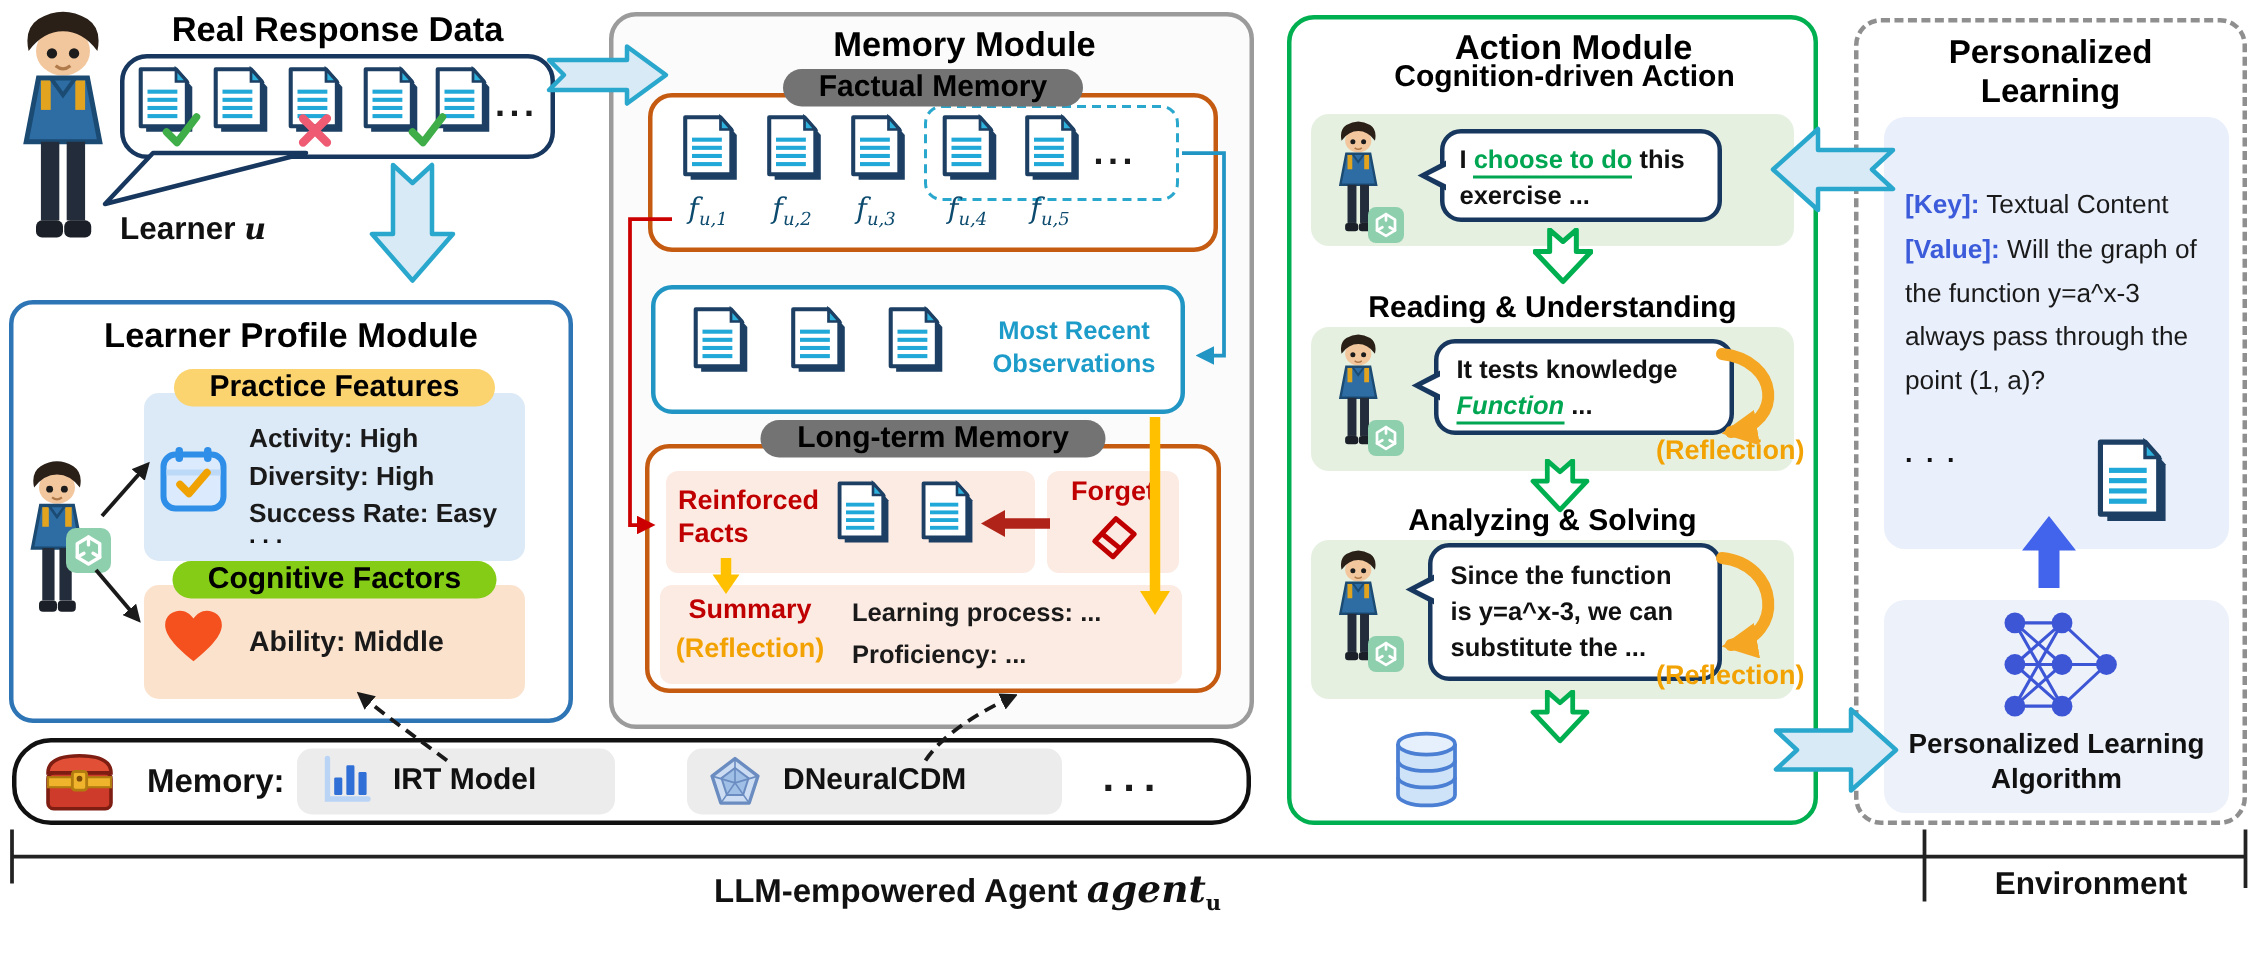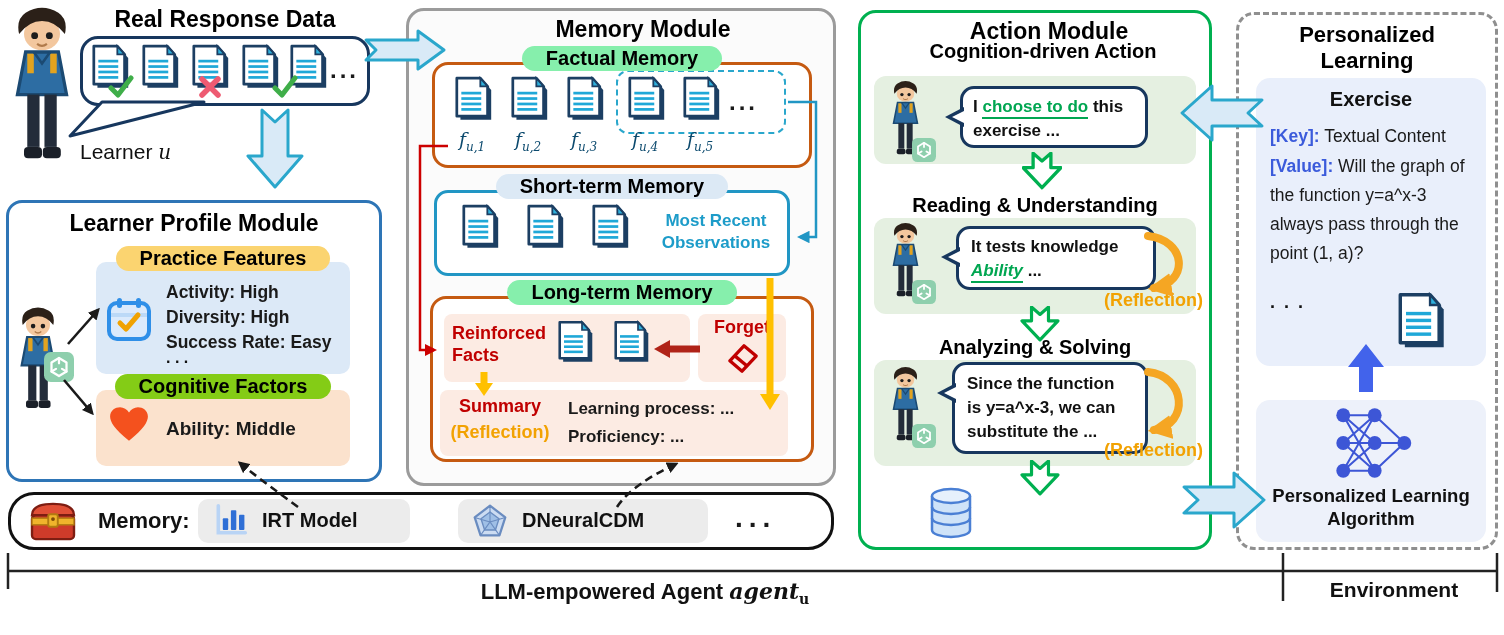--- a/index.html
+++ b/index.html
@@ -16,21 +16,21 @@
   .mem-box{left:406px;top:8px;width:430px;height:478px;border:3px solid #9b9b9b;border-radius:18px;background:#fbfbfb;}
   .act-box{left:858px;top:10px;width:354px;height:540px;border:3px solid #00b050;border-radius:18px;background:#fff;}
   .pl-box{left:1236px;top:12px;width:262px;height:538px;border:3px dashed #8f8f8f;border-radius:18px;background:#fff;}
   .tools-box{left:8px;top:492px;width:826px;height:58px;border:3.5px solid #111;border-radius:26px;background:#fff;}
 
   .mod-title{font-size:23px;font-weight:bold;color:#000;}
   .sec-title{font-size:20px;font-weight:bold;color:#000;}
 
   .pill{display:inline-block;padding:1px 24px;border-radius:13px;font-weight:bold;font-size:20px;color:#000;white-space:nowrap;}
   .p-gold{background:#fbd470;}
-  .p-cream{background:#86efac;}
+  .p-cream{background:#737373;}
   .p-blue{background:#dce9f5;}
   .p-peach{background:#84cc16;}
 
   .sub-box-blue{background:#dce9f7;border-radius:10px;}
   .sub-box-peach{background:#fbe2cd;border-radius:10px;}
   .fact-box{border:3px solid #c55a11;border-radius:16px;background:#fff;}
   .short-box{border:3px solid #2196c4;border-radius:14px;background:#fff;}
   .long-box{border:3px solid #c55a11;border-radius:16px;background:#fff;}
   .pink{background:#fcebe3;border-radius:8px;}
   .dash-blue{border:2.5px dashed #2aa7cc;border-radius:12px;}
@@ -180,21 +180,21 @@
     </svg>
   <svg class="abs" style="left:198px;top:75px" width="24" height="24">
       <use href="#sym-cross"></use>
     </svg>
   <svg class="abs" style="left:272px;top:74px" width="26" height="26">
       <use href="#sym-check"></use>
     </svg>
   <svg class="abs" style="left:6px;top:6px" width="72" height="164">
       <use href="#sym-avatar"></use>
     </svg>
-  <div class="abs" style="left:80px;top:140px;font-size:21px;font-weight:normal"><span>Learner </span><i class="ser" style="font-size:20px">u</i></div>
+  <div class="abs" style="left:80px;top:140px;font-size:21px;font-weight:bold"><span>Learner </span><i class="ser" style="font-size:20px">u</i></div>
 
   <div class="abs lpm-box"></div>
   <div class="abs mod-title ctr" style="left:6px;top:210px;width:376px;">Learner Profile Module</div>
   <div class="abs sub-box-blue" style="left:96px;top:262px;width:254px;height:112px;"></div>
   <div class="abs ctr" style="left:96px;top:246px;width:254px;z-index:3"><span class="pill p-gold">Practice Features</span></div>
   <svg class="abs" style="left:106px;top:296px" width="46" height="46">
       <use href="#sym-cal"></use>
     </svg>
   <div class="abs body-txt" style="left:166px;top:280px">Activity: High</div>
   <div class="abs body-txt" style="left:166px;top:305px">Diversity: High</div>
@@ -235,21 +235,20 @@
       <use href="#sym-doc"></use>
     </svg>
   <div class="abs dots" style="left:729px;top:92px">...</div>
   <span class="abs flabel" style="left:446px"><i>f</i><sub>u,1</sub></span>
   <span class="abs flabel" style="left:502px"><i>f</i><sub>u,2</sub></span>
   <span class="abs flabel" style="left:558px"><i>f</i><sub>u,3</sub></span>
   <span class="abs flabel" style="left:619px"><i>f</i><sub>u,4</sub></span>
   <span class="abs flabel" style="left:674px"><i>f</i><sub>u,5</sub></span>
 
   <div class="abs short-box" style="left:434px;top:190px;width:356px;height:86px;"></div>
-  <div class="abs ctr" style="left:434px;top:174px;width:356px;z-index:3"><span class="pill p-blue">Short-term Memory</span></div>
   <svg class="abs" style="left:462px;top:204px" width="38" height="46">
       <use href="#sym-doc"></use>
     </svg>
   <svg class="abs" style="left:527px;top:204px" width="38" height="46">
       <use href="#sym-doc"></use>
     </svg>
   <svg class="abs" style="left:592px;top:204px" width="38" height="46">
       <use href="#sym-doc"></use>
     </svg>
   <div class="abs blue-note ctr" style="left:646px;top:210px;width:140px">Most Recent Observations</div>
@@ -294,21 +293,21 @@
   <div class="abs sec-title ctr" style="left:858px;top:194px;width:354px;">Reading &amp; Understanding</div>
   <div class="abs green-sub" style="left:874px;top:218px;width:322px;height:96px;"></div>
   <svg class="abs" style="left:888px;top:222px" width="35" height="80">
       <use href="#sym-avatar"></use>
     </svg>
   <svg class="abs" style="left:912px;top:280px" width="24" height="24">
       <use href="#sym-gpt"></use>
     </svg>
   <div class="abs bubble" style="left:956px;top:226px;width:200px;height:64px;padding:6px 12px">
       <div><span>It tests knowledge</span></div>
-      <div><span class="ghl ital">Ability</span><span> ...</span></div>
+      <div><span class="ghl ital">Function</span><span> ...</span></div>
     </div>
   <div class="abs org-txt" style="left:1075px;top:290px;width:128px;font-size:18px;text-align:right">(Reflection)</div>
   <svg class="abs" style="left:1020px;top:306px" width="40" height="36">
       <use href="#sym-garrow"></use>
     </svg>
 
   <div class="abs sec-title ctr" style="left:858px;top:336px;width:354px;">Analyzing &amp; Solving</div>
   <div class="abs green-sub" style="left:874px;top:360px;width:322px;height:106px;"></div>
   <svg class="abs" style="left:888px;top:366px" width="35" height="80">
       <use href="#sym-avatar"></use>
@@ -322,21 +321,20 @@
       <use href="#sym-garrow"></use>
     </svg>
 
   <svg class="abs" style="left:928px;top:486px" width="46" height="54">
       <use href="#sym-db"></use>
     </svg>
 
   <div class="abs pl-box"></div>
   <div class="abs mod-title ctr" style="left:1283px;top:22px;width:168px;font-size:22px;line-height:26px">Personalized Learning</div>
   <div class="abs ex-box" style="left:1256px;top:78px;width:230px;height:288px;"></div>
-  <div class="abs b ctr" style="left:1256px;top:88px;width:230px;font-size:20px">Exercise</div>
   <div class="abs ex-txt" style="left:1270px;top:122px;width:206px"><span class="kv">[Key]:</span><span> Textual Content</span></div>
   <div class="abs ex-txt" style="left:1270px;top:152px;width:206px"><span class="kv">[Value]:</span><span> Will the graph of the function y=a^x-3 always pass through the point (1, a)?</span></div>
   <div class="abs b" style="left:1270px;top:292px;font-size:18px;letter-spacing:2px">. . .</div>
   <svg class="abs" style="left:1398px;top:292px" width="48" height="58">
       <use href="#sym-doc"></use>
     </svg>
   <div class="abs algo-box" style="left:1256px;top:400px;width:230px;height:142px;"></div>
   <svg class="abs" style="left:1330px;top:406px" width="82" height="74">
       <use href="#sym-net"></use>
     </svg>
@@ -352,21 +350,21 @@
       <use href="#sym-bars"></use>
     </svg>
   <div class="abs b" style="left:262px;top:509px;font-size:20px">IRT Model</div>
   <div class="abs tool-pill" style="left:458px;top:499px;width:250px;height:44px;"></div>
   <svg class="abs" style="left:472px;top:503px" width="36" height="36">
       <use href="#sym-penta"></use>
     </svg>
   <div class="abs b" style="left:522px;top:509px;font-size:20px">DNeuralCDM</div>
   <div class="abs dots" style="left:735px;top:508px;font-size:28px;letter-spacing:6px">...</div>
 
-  <div class="abs b ctr" style="left:0;top:578px;width:1290px;font-size:22px"><span>LLM-empowered Agent </span><i class="ser" style="font-size:22px">agent</i><sub class="ser" style="font-size:14px">u</sub></div>
+  <div class="abs b ctr" style="left:0;top:578px;width:1290px;font-size:22px"><span>LLM-empowered Agent </span><i class="ser" style="font-size:25px">agent</i><sub class="ser" style="font-size:14px">u</sub></div>
   <div class="abs b ctr" style="left:1288px;top:578px;width:212px;font-size:21px">Environment</div>
 
   <svg class="abs" style="left:0;top:0;pointer-events:none;z-index:5" width="1504" height="635">
     <defs>
       <marker id="mk-black" markerUnits="strokeWidth" markerWidth="4.5" markerHeight="4.5" refX="3.4" refY="2.25" orient="auto">
           <path d="M0 0 L4.5 2.25 L0 4.5 Z" fill="#1a1a1a"></path>
         </marker>
       <marker id="mk-red" markerUnits="strokeWidth" markerWidth="5" markerHeight="5" refX="3.8" refY="2.5" orient="auto">
           <path d="M0 0 L5 2.5 L0 5 Z" fill="#cc0000"></path>
         </marker>

